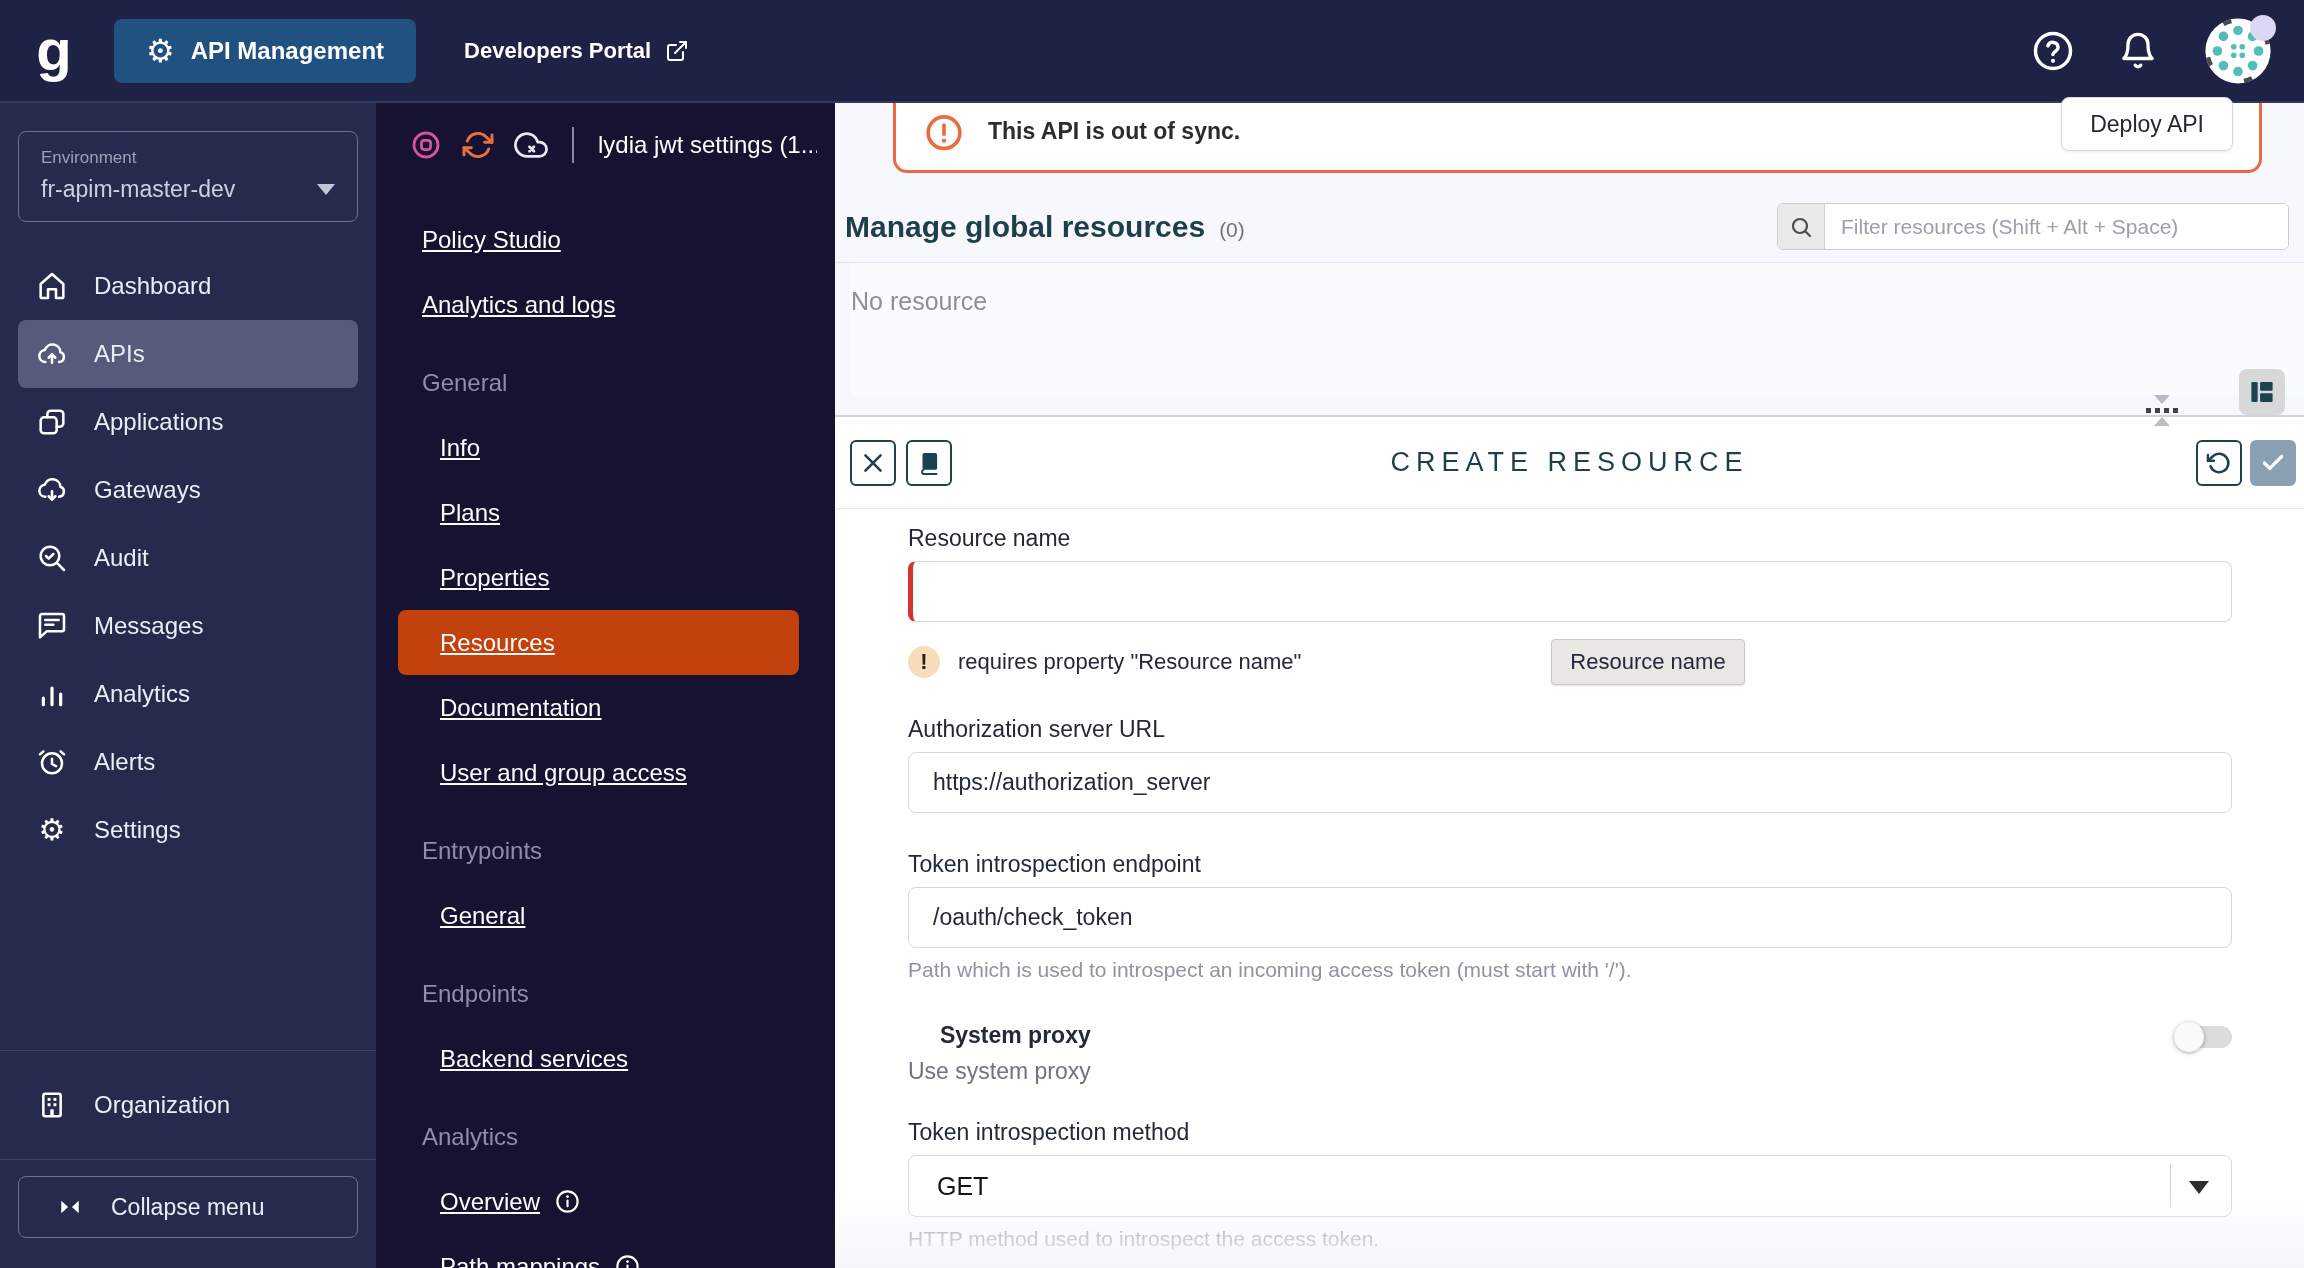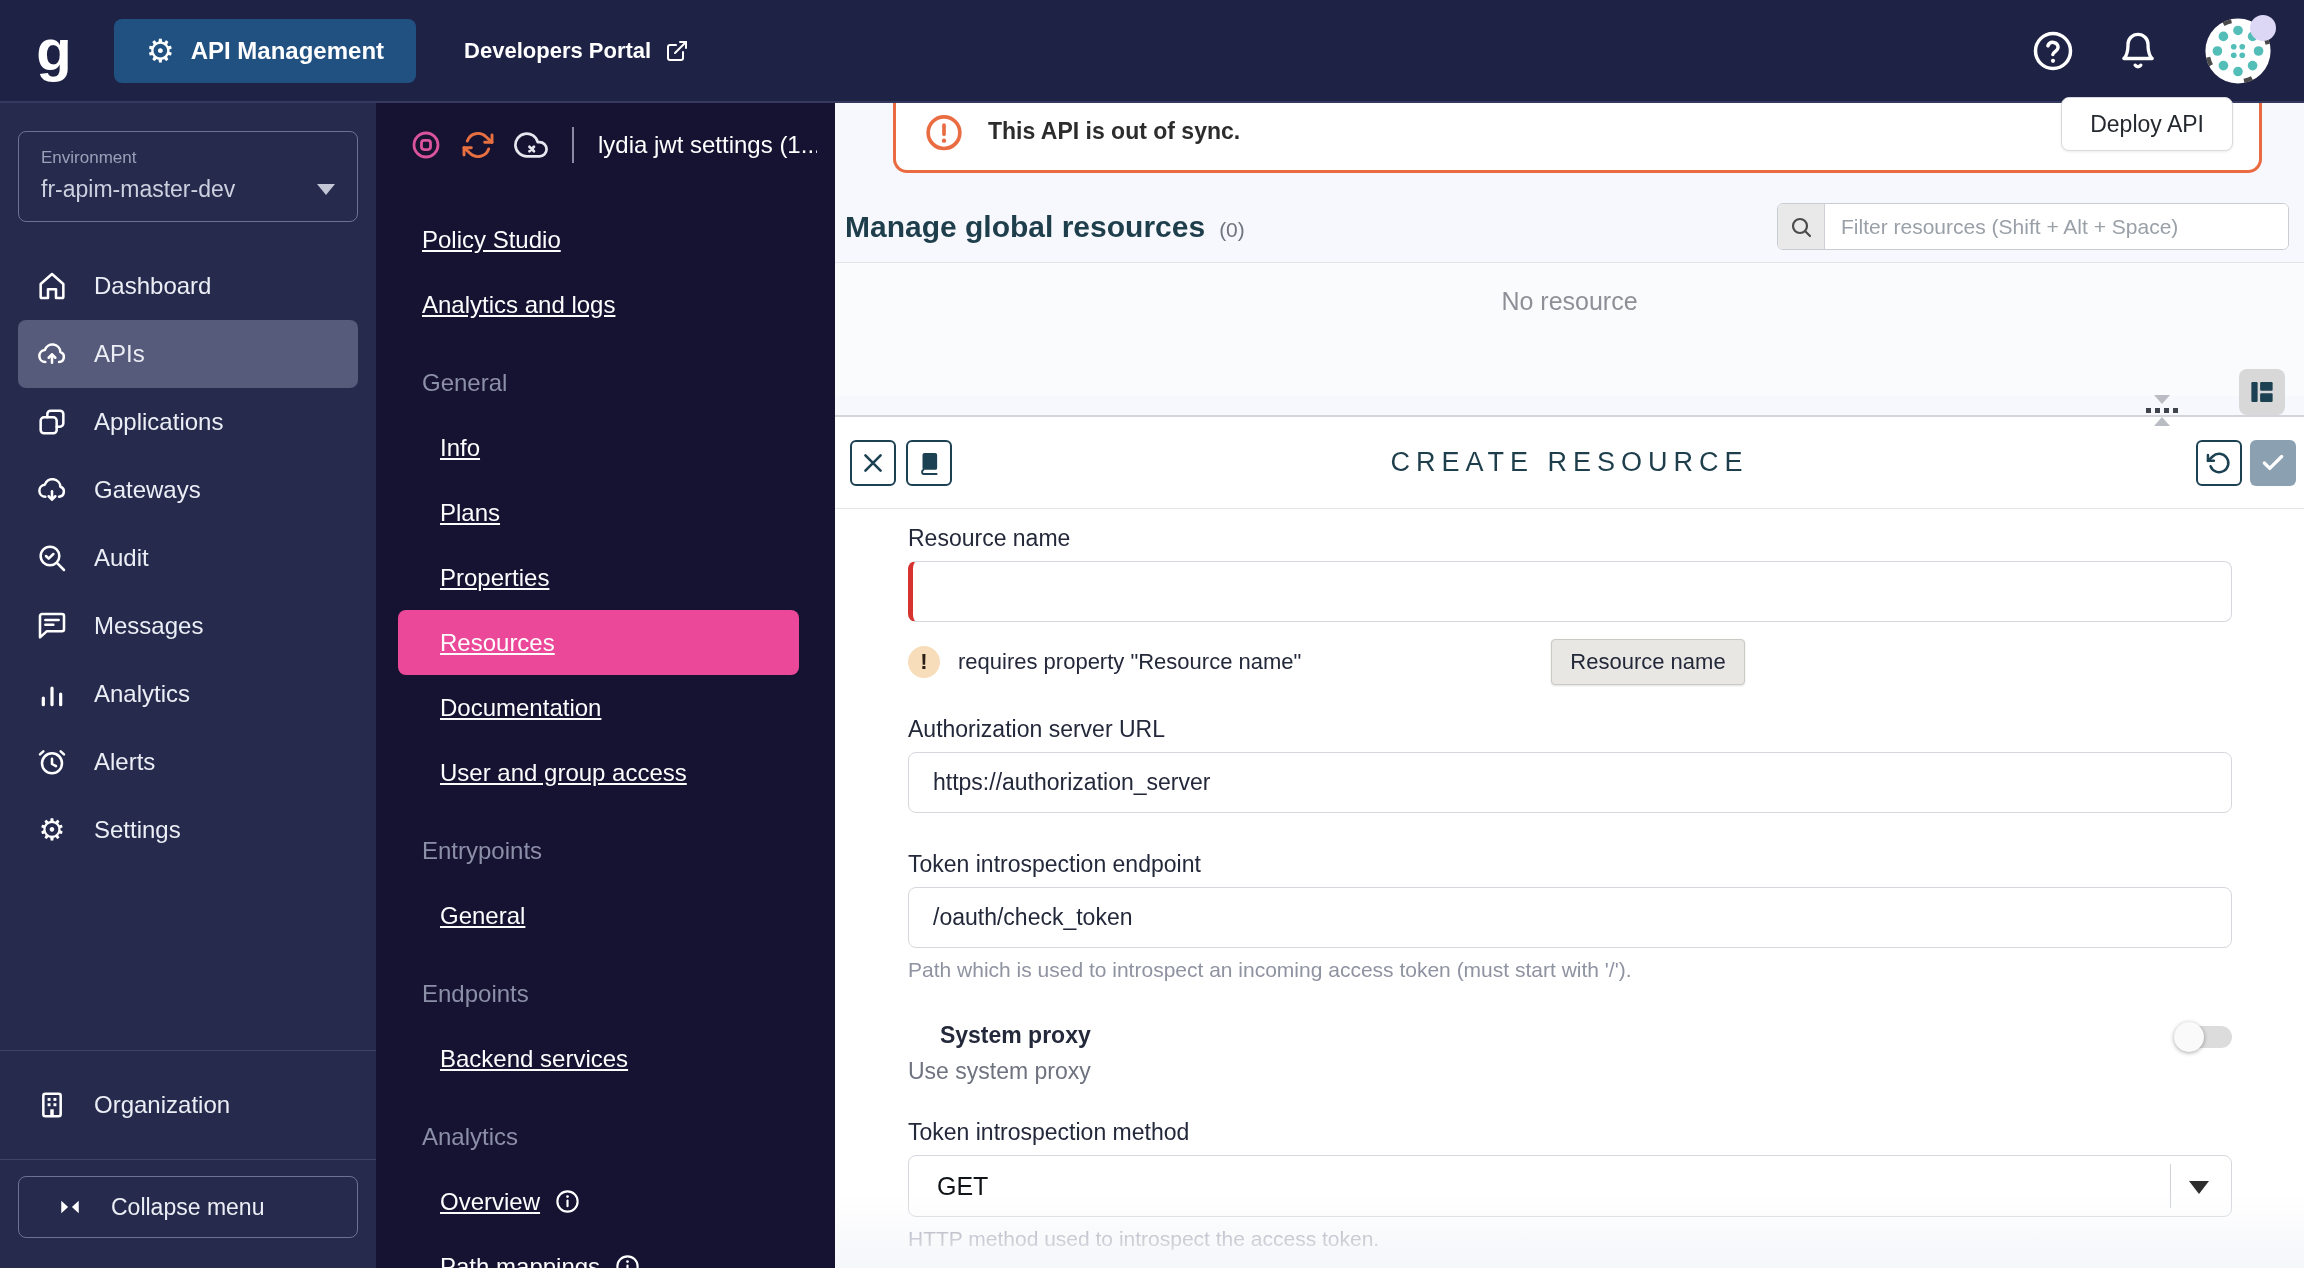--- a/index.html
+++ b/index.html
@@ -46,21 +46,21 @@
 
   
   .apinav { width:459px; flex:none; background:#161231; color:#fff; display:flex; flex-direction:column; overflow:hidden; }
   .apinav-head { display:flex; align-items:center; gap:20px; padding:24px 18px 14px 34px; }
   .apinav-head .hd-icon { display:flex; cursor:pointer; }
   .hd-sep { width:2px; height:36px; background:#8d89a5; margin:0 4px; }
   .api-title { font-size:24px; color:#fff; white-space:nowrap; overflow:hidden; }
   .api-list { padding:30px 0 0 0; }
   .api-link { display:flex; align-items:center; gap:14px; height:65px; padding-left:46px; font-size:24px; color:#fdfdfe; cursor:pointer;text-decoration:underline; }
   .api-link.sub { padding-left:64px; }
-  .api-link.active { background:#ec4899; border-radius:8px; margin:0 36px 0 22px; padding-left:42px; }
+  .api-link.active { background:#c2410c; border-radius:8px; margin:0 36px 0 22px; padding-left:42px; }
   .api-section { height:64px; display:flex; align-items:center; padding-left:46px; font-size:24px; color:#8c8fa8; margin-top:14px; }
   .info-ico { display:flex; color:#fff; }
 
   
   .main { flex:1; position:relative; background:#f7f8fd; min-width:0; }
 
   .banner { position:absolute; left:58px; right:42px; top:0; height:70px; background:#fff;
             border:3px solid #ea6b42; border-top:none; border-radius:0 0 14px 14px;
             display:flex; align-items:flex-start; padding:6px 26px 0 28px; }
   .banner-ico { color:#e96c42; margin-top:2px; }
@@ -70,21 +70,21 @@
 
   .manage-row { position:absolute; top:100px; left:10px; right:15px; display:flex; align-items:center; }
   .manage-title { font-size:30px; font-weight:700; color:#1e3e4c; }
   .manage-count { font-size:21px; color:#70747e; margin-left:14px; margin-top:6px; }
   .filter-box { margin-left:auto; width:512px; height:47px; display:flex; border:1px solid #c9ccd3; border-radius:6px; overflow:hidden; background:#fff; }
   .filter-prefix { width:47px; flex:none; background:#e9e9ea; border-right:1px solid #cfd2d8; display:flex; align-items:center; justify-content:center; color:#4c4c4c; }
   .filter-box input { flex:1; border:none; outline:none; font-size:21px; color:#333; padding:0 16px; font-family:"Liberation Sans",sans-serif; }
   .filter-box input::placeholder { color:#9aa0a8; }
 
   .main-divider { position:absolute; top:159px; left:0; right:0; border-top:1px solid #e3e4e8; }
-  .empty-zone { position:absolute; top:160px; left:0; right:0; height:133px; background:#fafbfc; text-align:center; }
+  .empty-zone { position:absolute; top:160px; left:16px; right:0; height:133px; background:#fafbfc; }
   .empty-text { font-size:25px; color:#8d9097; margin-top:24px; display:inline-block; }
 
   .layout-btn { position:absolute; top:266px; right:19px; width:46px; height:46px; background:#d8d8d8; border:none;
                 border-radius:8px; display:flex; align-items:center; justify-content:center; cursor:pointer; z-index:3; }
   .split-line { position:absolute; top:312px; left:0; right:0; border-top:2px solid #d2d4d9; z-index:1; }
   .gripper { position:absolute; top:292px; right:118px; width:48px; display:flex; flex-direction:column; align-items:center; z-index:2; cursor:row-resize; }
   .tri-down { width:0; height:0; border-left:8px solid transparent; border-right:8px solid transparent; border-top:9px solid #b9bcc2; }
   .tri-up { width:0; height:0; border-left:8px solid transparent; border-right:8px solid transparent; border-bottom:9px solid #b9bcc2; }
   .grip-dots { display:flex; gap:4px; margin:4px 0; }
   .grip-dots i { width:5px; height:5px; background:#3f444c; display:block; }

